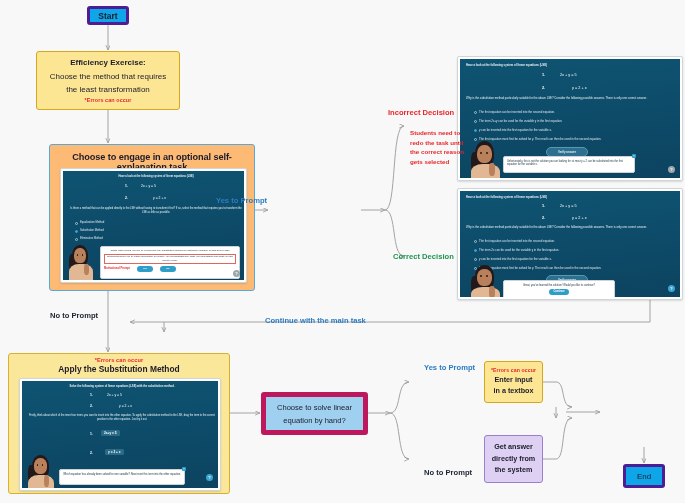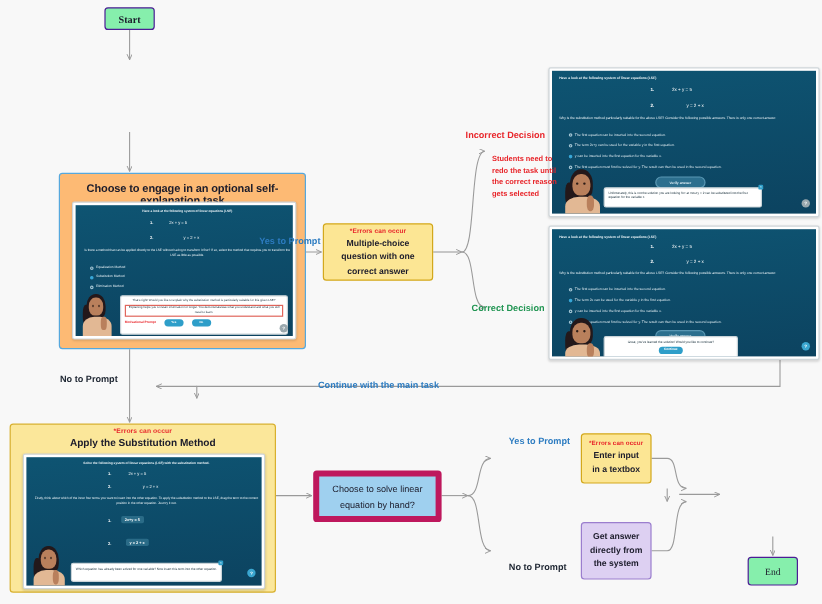--- a/index.html
+++ b/index.html
@@ -12,21 +12,21 @@
     color:#1c1c2b;
   }
   #canvas { position:absolute; inset:0; }
   svg.edges { position:absolute; left:0; top:0; width:685px; height:503px; pointer-events:none; }
 
   
   .node { position:absolute; display:flex; flex-direction:column;
           align-items:center; justify-content:center; text-align:center;
           border-radius:3px; }
 
-  .n-start { background:#86efac; border:1px solid #4c1d95; font-weight:bold; font-size:8.5px;font-family:Liberation Serif, serif; }
+  .n-start { background:#0ea5e9; border:3px solid #4c1d95; font-weight:bold; font-size:8.5px; }
   .n-yellow { background:#fce694; border:1px solid #d3a81c; }
   .n-blue   { background:#9fd0ef; border:5px solid #be185d; }
   .n-purple { background:#ddd0f2; border:1px solid #9b7ece; }
   .n-bigblue{ background:#fdba74; border:1.5px solid #56a8dd;margin-left:42px; }
   .n-bigyellow{ background:#fbe79a; border:1.5px solid #d8b02e; }
 
   .err { color:#e8262b; font-size:5.4px; font-weight:bold; letter-spacing:.1px; line-height:1.1; }
   .lbl { font-size:8px; font-weight:bold; line-height:1.42; }
   .lbl-sm { font-size:7.2px; font-weight:bold; line-height:1.45; }
 
@@ -124,20 +124,26 @@
       <path d="M566,412 L600,412"></path>
 
       <path d="M644,447 L644,463"></path>
     </g>
   </svg>
 
   <div class="node n-start" style="left:87px;top:6px;width:42px;height:19px;">
     <span>Start</span>
   </div>
 
+  <div class="node n-yellow" style="left:36px;top:51px;width:144px;height:59px;gap:2px;">
+    <span class="lbl">Efficiency Exercise:</span>
+    <span class="lbl" style="font-weight:normal;">Choose the method that requires</span>
+    <span class="lbl" style="font-weight:normal;">the least transformation</span>
+    <span class="err">*Errors can occur</span>
+  </div>
 
   <div class="node n-bigblue" style="left:7px;top:144px;width:206px;height:147px;
        justify-content:flex-start;padding-top:7px;">
     <span class="box-title">Choose to engage in an optional self-explanation task</span>
 
     <div class="shot" style="left:10px;top:23px;width:187px;height:115px;">
       <div class="shot-inner">
         <div class="s-q" style="left:5px;top:3.5px;width:176px;font-size:2.6px;line-height:1.3;">Have a look at the following system of linear equations (LSE)</div>
         <div class="s-eq" style="left:62px;top:13px;font-size:3.4px;font-weight:bold;">1.</div>
         <div class="s-eq" style="left:78px;top:13px;font-size:3.4px;">2x + y = 5</div>
@@ -174,26 +180,20 @@
             <span class="s-mprompt" style="font-size:2.7px;">Motivational Prompt</span>
             <span class="s-ybtn" style="width:16px;font-size:2.4px;padding:1.4px 0;">Yes</span>
             <span class="s-ybtn" style="width:16px;font-size:2.4px;padding:1.4px 0;">No</span>
           </div>
         </div>
         <div class="s-help grey" style="right:4px;bottom:3px;">?</div>
       </div>
     </div>
   </div>
 
-  <div class="node n-yellow" style="left:269px;top:186px;width:92px;height:48px;gap:1px;padding-top:2px;">
-    <span class="err">*Errors can occur</span>
-    <span class="lbl-sm">Multiple-choice</span>
-    <span class="lbl-sm">question with one</span>
-    <span class="lbl-sm">correct answer</span>
-  </div>
 
   <div class="shot" style="left:457px;top:56px;width:226px;height:125px;">
     <div class="shot-inner">
       <div class="s-q" style="left:6px;top:4px;width:212px;font-size:2.8px;">Have a look at the following system of linear equations (LSE)</div>
       <div class="s-eq" style="left:82px;top:14px;font-size:3.8px;font-weight:bold;">1.</div>
       <div class="s-eq" style="left:100px;top:14px;font-size:3.8px;">2x + y = 5</div>
       <div class="s-eq" style="left:82px;top:27px;font-size:3.8px;font-weight:bold;">2.</div>
       <div class="s-eq" style="left:112px;top:27px;font-size:3.8px;">y = 2 + x</div>
       <div class="s-q" style="left:6px;top:38px;width:212px;font-size:2.8px;line-height:1.35;font-weight:normal;">Why is the substitution method particularly suitable for the above LSE? Consider the following possible answers. There is only one correct answer.</div>
       <div class="s-opt" style="left:14px;top:51px;font-size:2.9px;">

